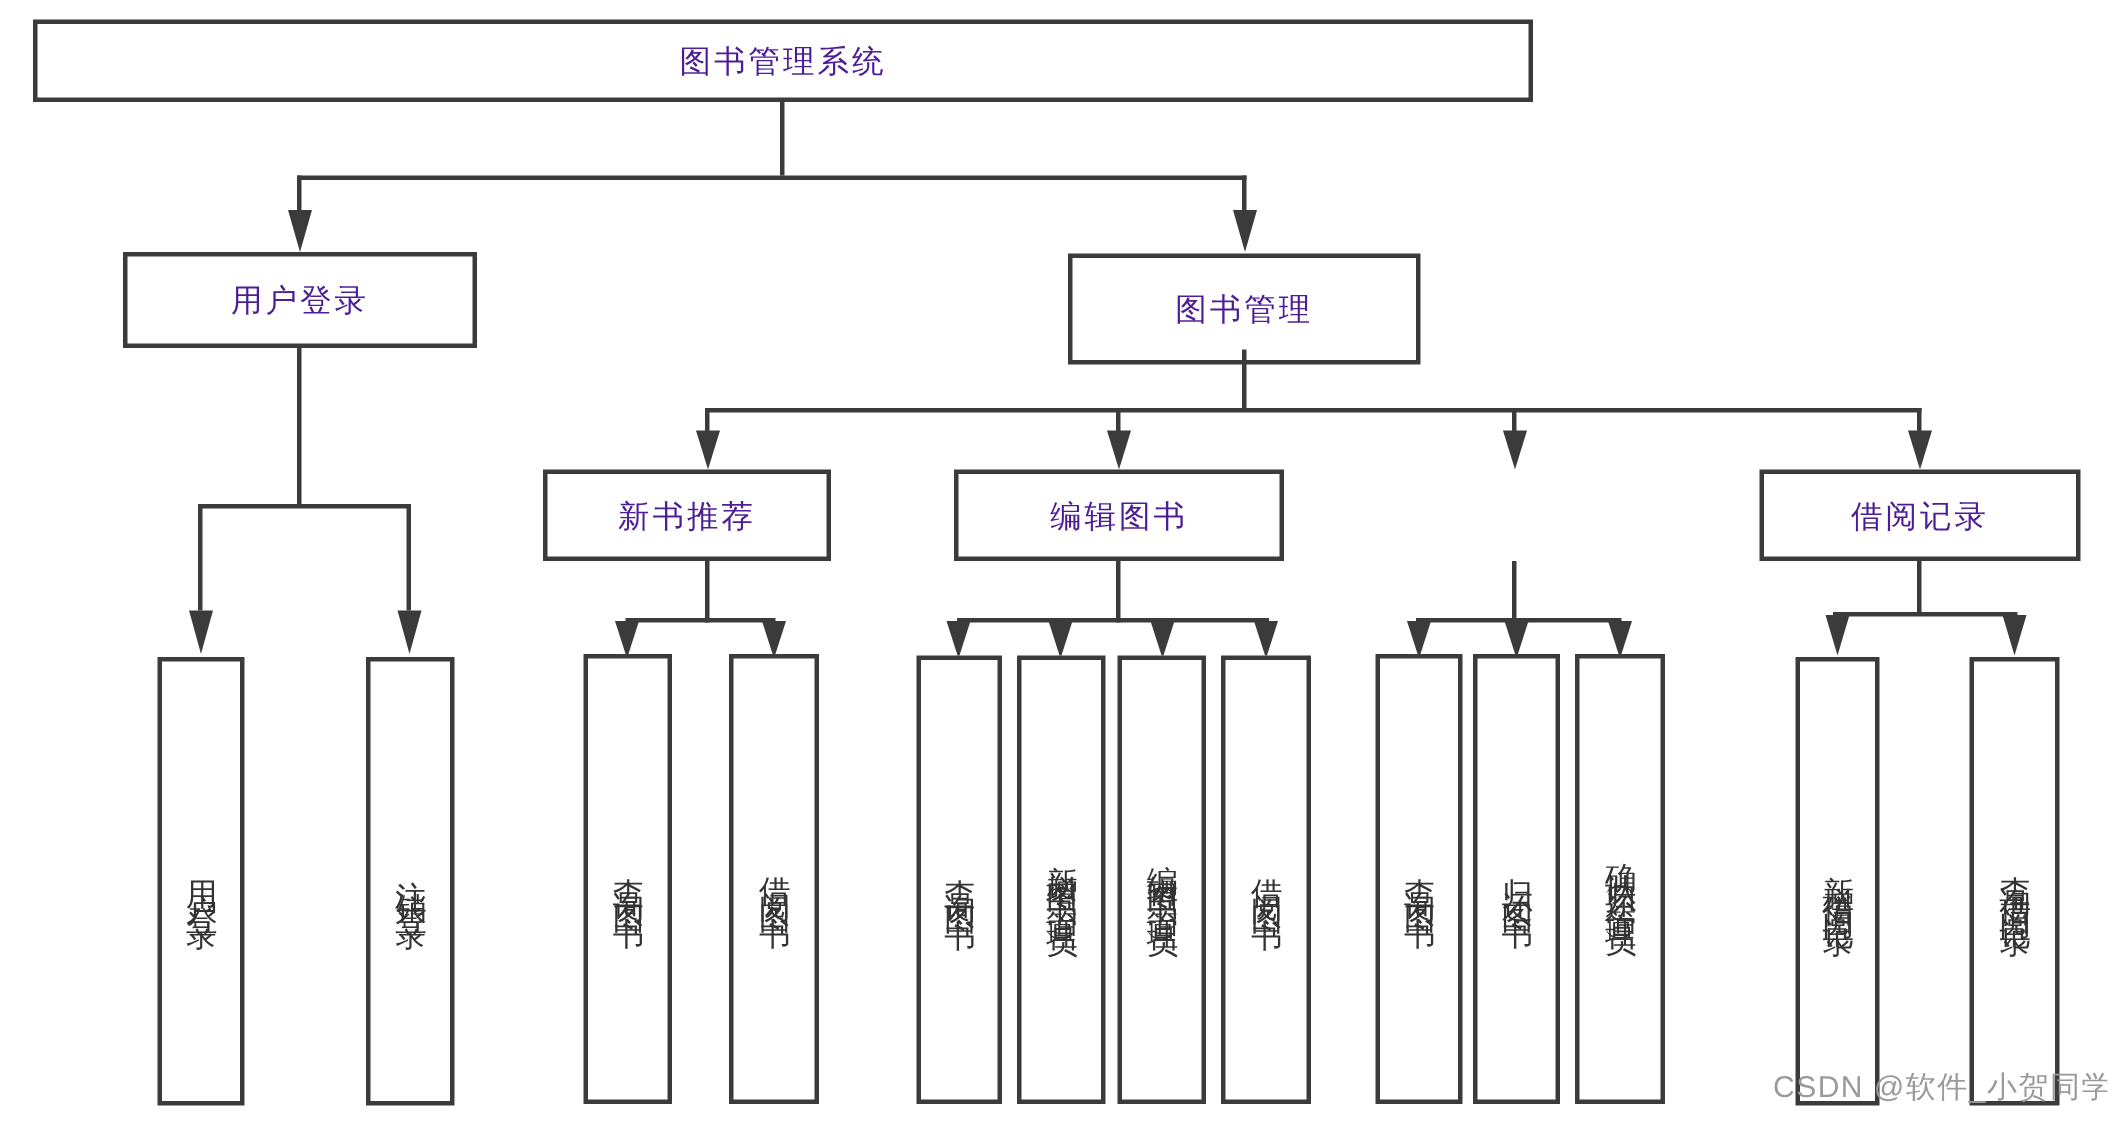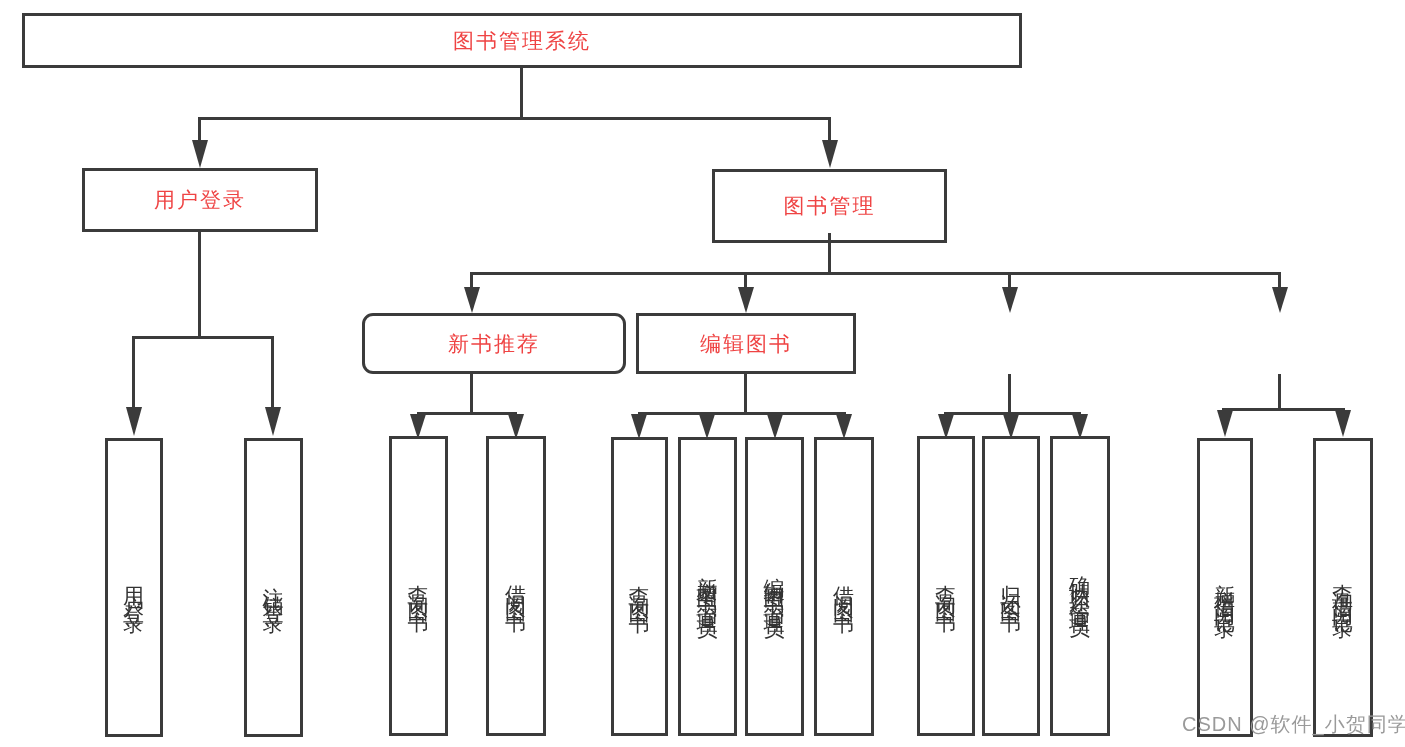--- a/index.html
+++ b/index.html
@@ -12,21 +12,21 @@
     overflow:hidden;
   }
   .box{
     position:absolute;
     border:3px solid #3b3b3b;
     background:#ffffff;
     display:flex;align-items:center;justify-content:center;
     font-size:21px;
     letter-spacing:2px;
     box-sizing:border-box;
-    color:#ef4444;
+    color:#4c1d95;
   }
   .vbox{
     position:absolute;
     border:3px solid #3b3b3b;
     background:#ffffff;
     display:flex;align-items:center;justify-content:center;
     writing-mode:vertical-rl;
     text-orientation:mixed;
     font-size:21px;
     letter-spacing:9px;
@@ -84,22 +84,23 @@
   <div class="hline" style="left:470px;top:272px;width:811px;"></div>
   <div class="vline" style="left:470px;top:272px;height:16px;"></div>
   <div class="arrow" style="left:464px;top:287px;border-top:26px solid #3b3b3b;"></div>
   <div class="vline" style="left:744px;top:272px;height:16px;"></div>
   <div class="arrow" style="left:738px;top:287px;border-top:26px solid #3b3b3b;"></div>
   <div class="vline" style="left:1008px;top:272px;height:16px;"></div>
   <div class="arrow" style="left:1002px;top:287px;border-top:26px solid #3b3b3b;"></div>
   <div class="vline" style="left:1278px;top:272px;height:16px;"></div>
   <div class="arrow" style="left:1272px;top:287px;border-top:26px solid #3b3b3b;"></div>
 
-  <div class="box" style="left:362px;top:313px;width:264px;height:61px;border-radius:11px;">新书推荐</div>
+  <div class="box" style="left:362px;top:313px;width:192px;height:61px;">新书推荐</div>
   <div class="box" style="left:636px;top:313px;width:220px;height:61px;">编辑图书</div>
+  <div class="box" style="left:1173px;top:313px;width:214px;height:61px;">借阅记录</div>
 
   <div class="vline" style="left:470px;top:374px;height:41px;"></div>
   <div class="hline" style="left:417px;top:412px;width:100px;"></div>
   <div class="arrow" style="left:410px;top:414px;border-top:25px solid #3b3b3b;"></div>
   <div class="arrow" style="left:508px;top:414px;border-top:25px solid #3b3b3b;"></div>
   <div class="vbox" style="left:389px;top:436px;width:59px;height:300px;">查询图书</div>
   <div class="vbox" style="left:486px;top:436px;width:60px;height:300px;">借阅图书</div>
 
   <div class="vline" style="left:744px;top:374px;height:41px;"></div>
   <div class="hline" style="left:638px;top:412px;width:208px;"></div>

